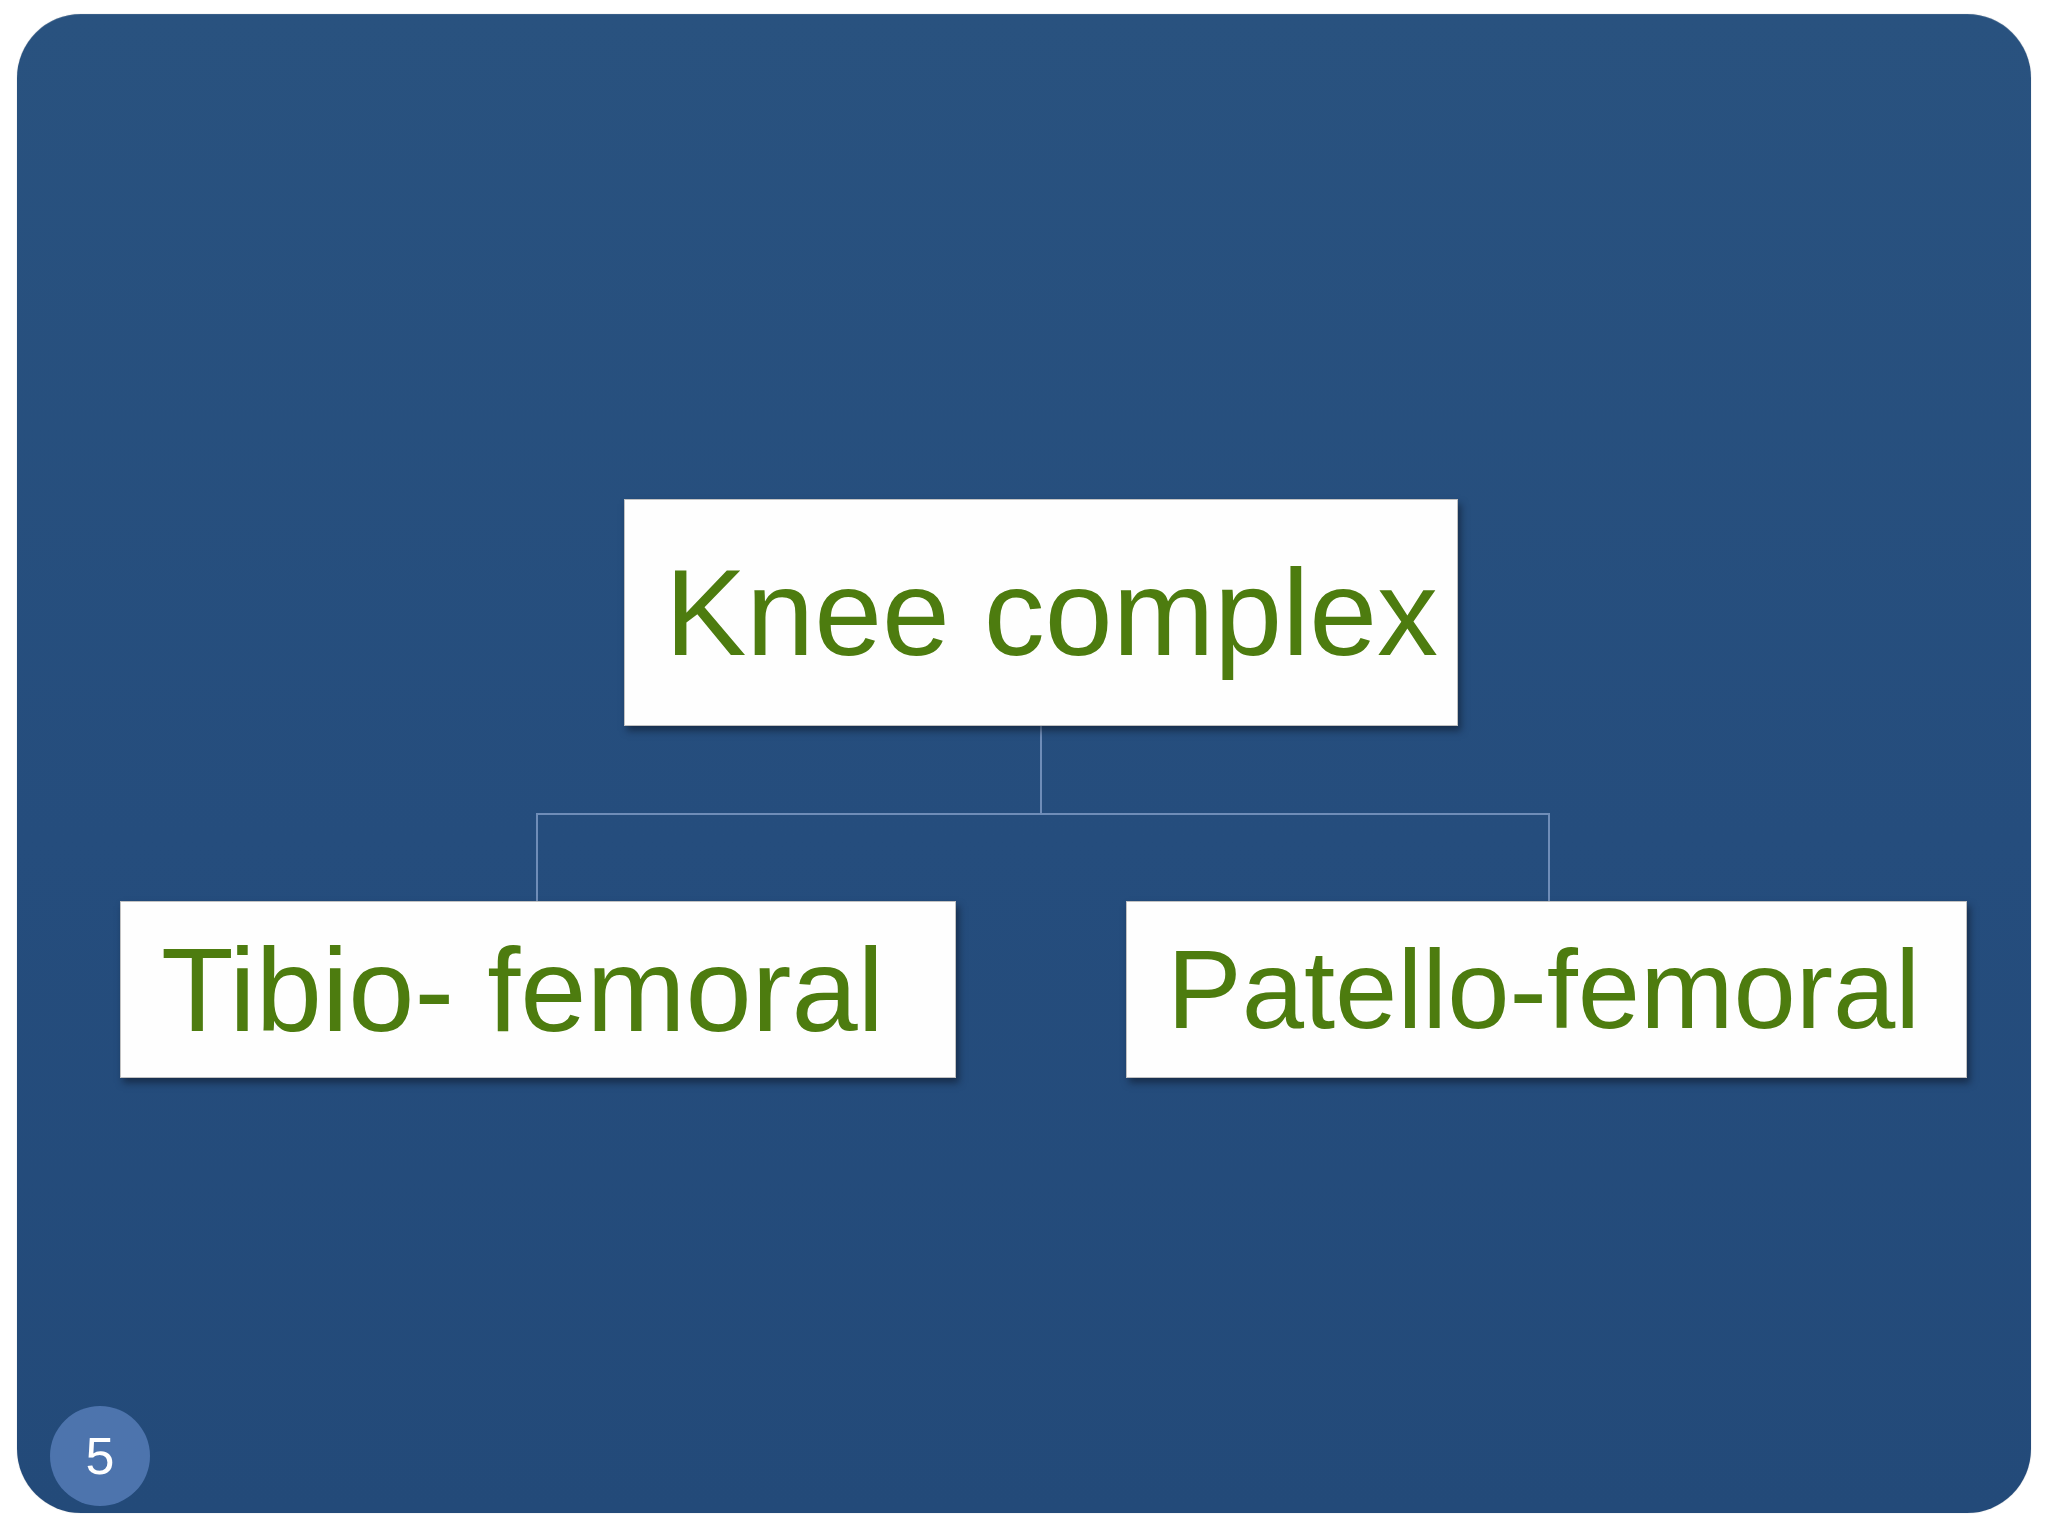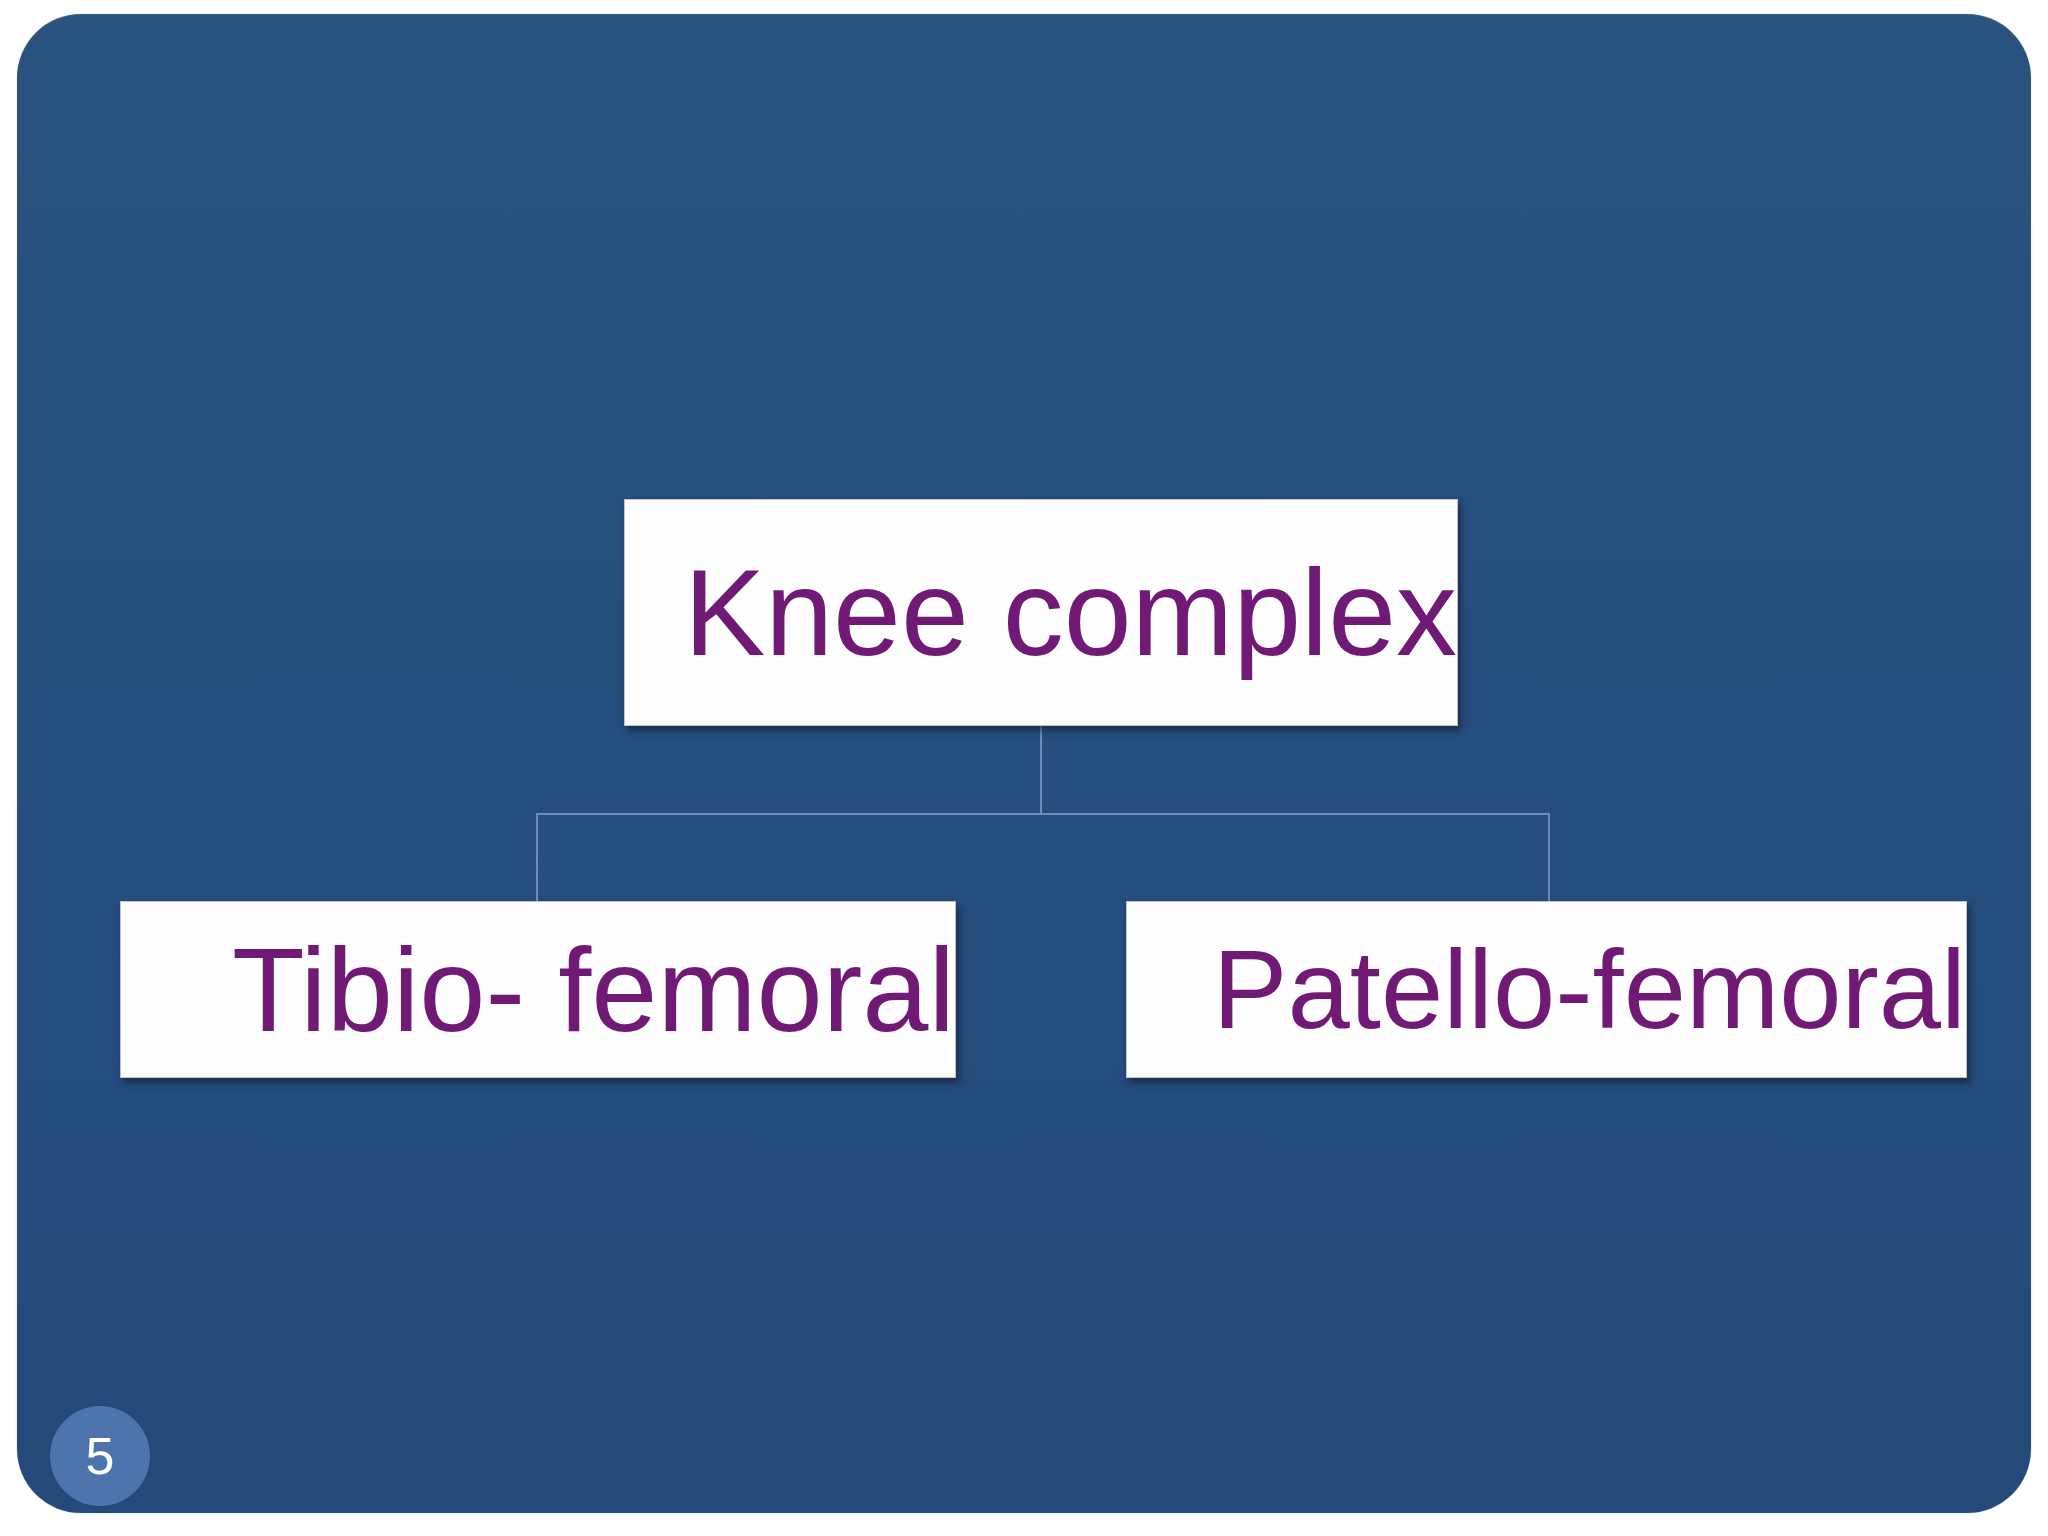--- a/index.html
+++ b/index.html
@@ -37,25 +37,26 @@
   .conn-drop-left { left: 519px;  top: 799px; width: 2px;    height: 89px; }
   .conn-drop-right{ left: 1531px; top: 799px; width: 2px;    height: 89px; }
   
   .node {
     position: absolute;
     background: #fefefe;
     border: 1px solid #c2c2c2;
     box-shadow: 3px 5px 7px rgba(12, 22, 38, 0.55);
     display: flex;
     align-items: center;
-    justify-content: flex-end;
-    color: #701a75;
+    justify-content: flex-start;
+    color: #4d7c0f;
     z-index: 2;
     white-space: nowrap;
     box-sizing: border-box;
+    padding-left: 40px;
   }
   .node-root {
     left: 607px; top: 485px; width: 834px; height: 227px;
     font-size: 122px;
   }
   .node-left {
     left: 103px; top: 887px; width: 836px; height: 177px;
     font-size: 119px;
   }
   .node-right {

